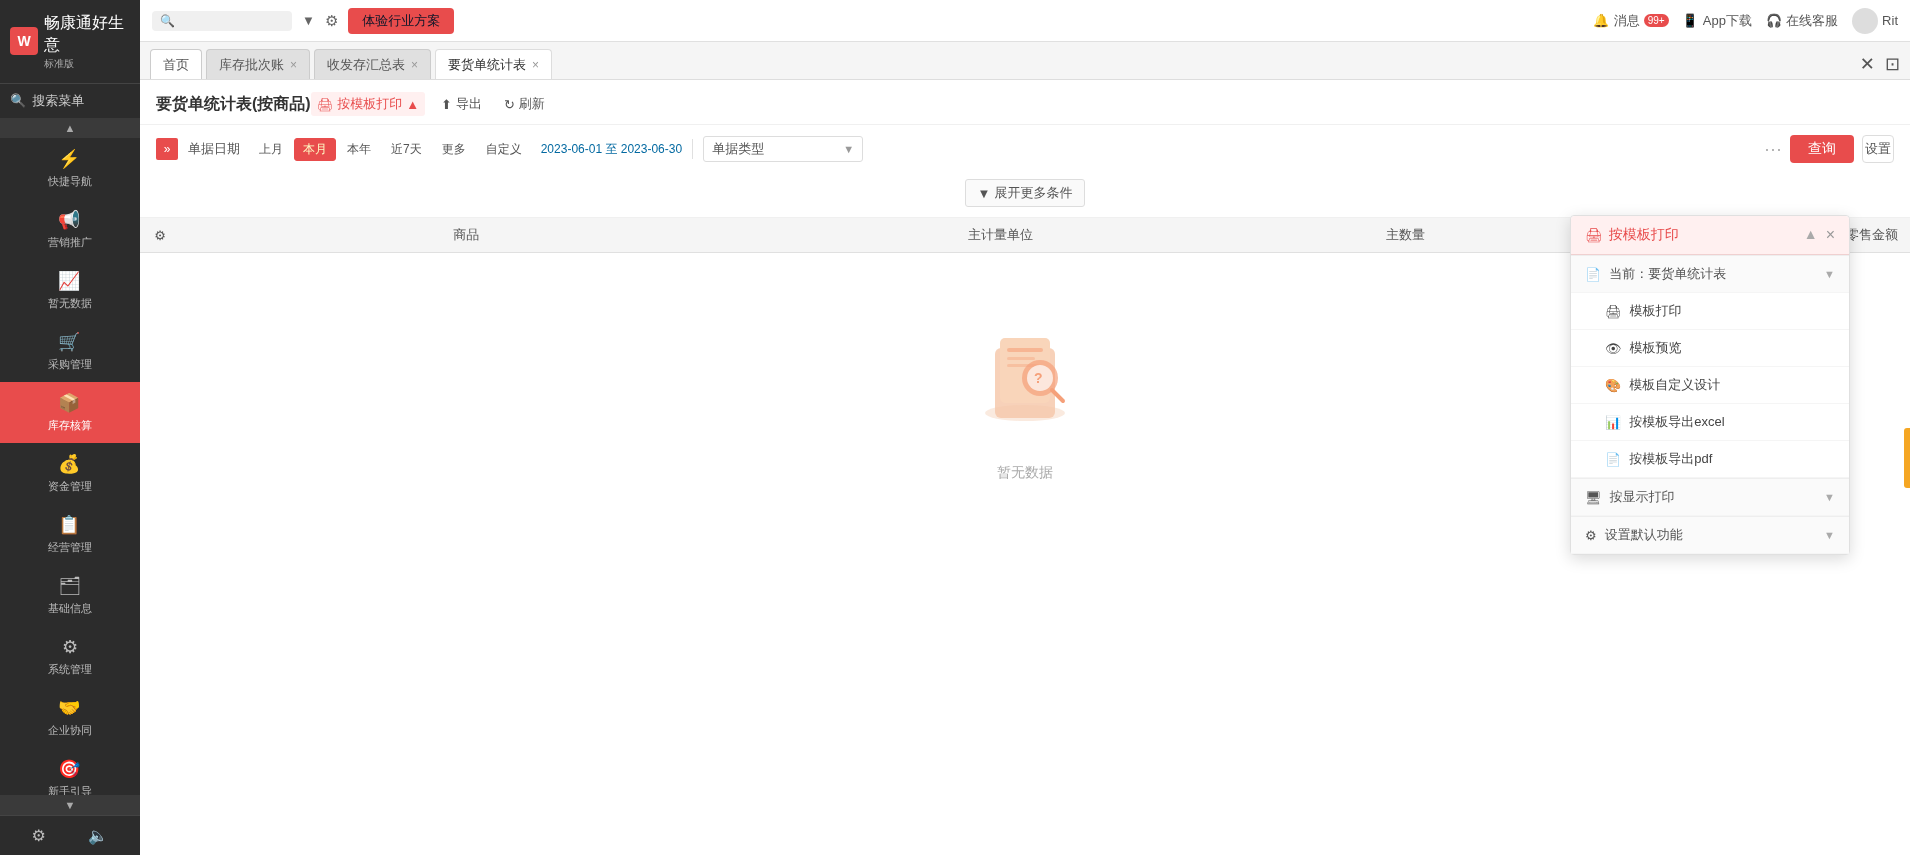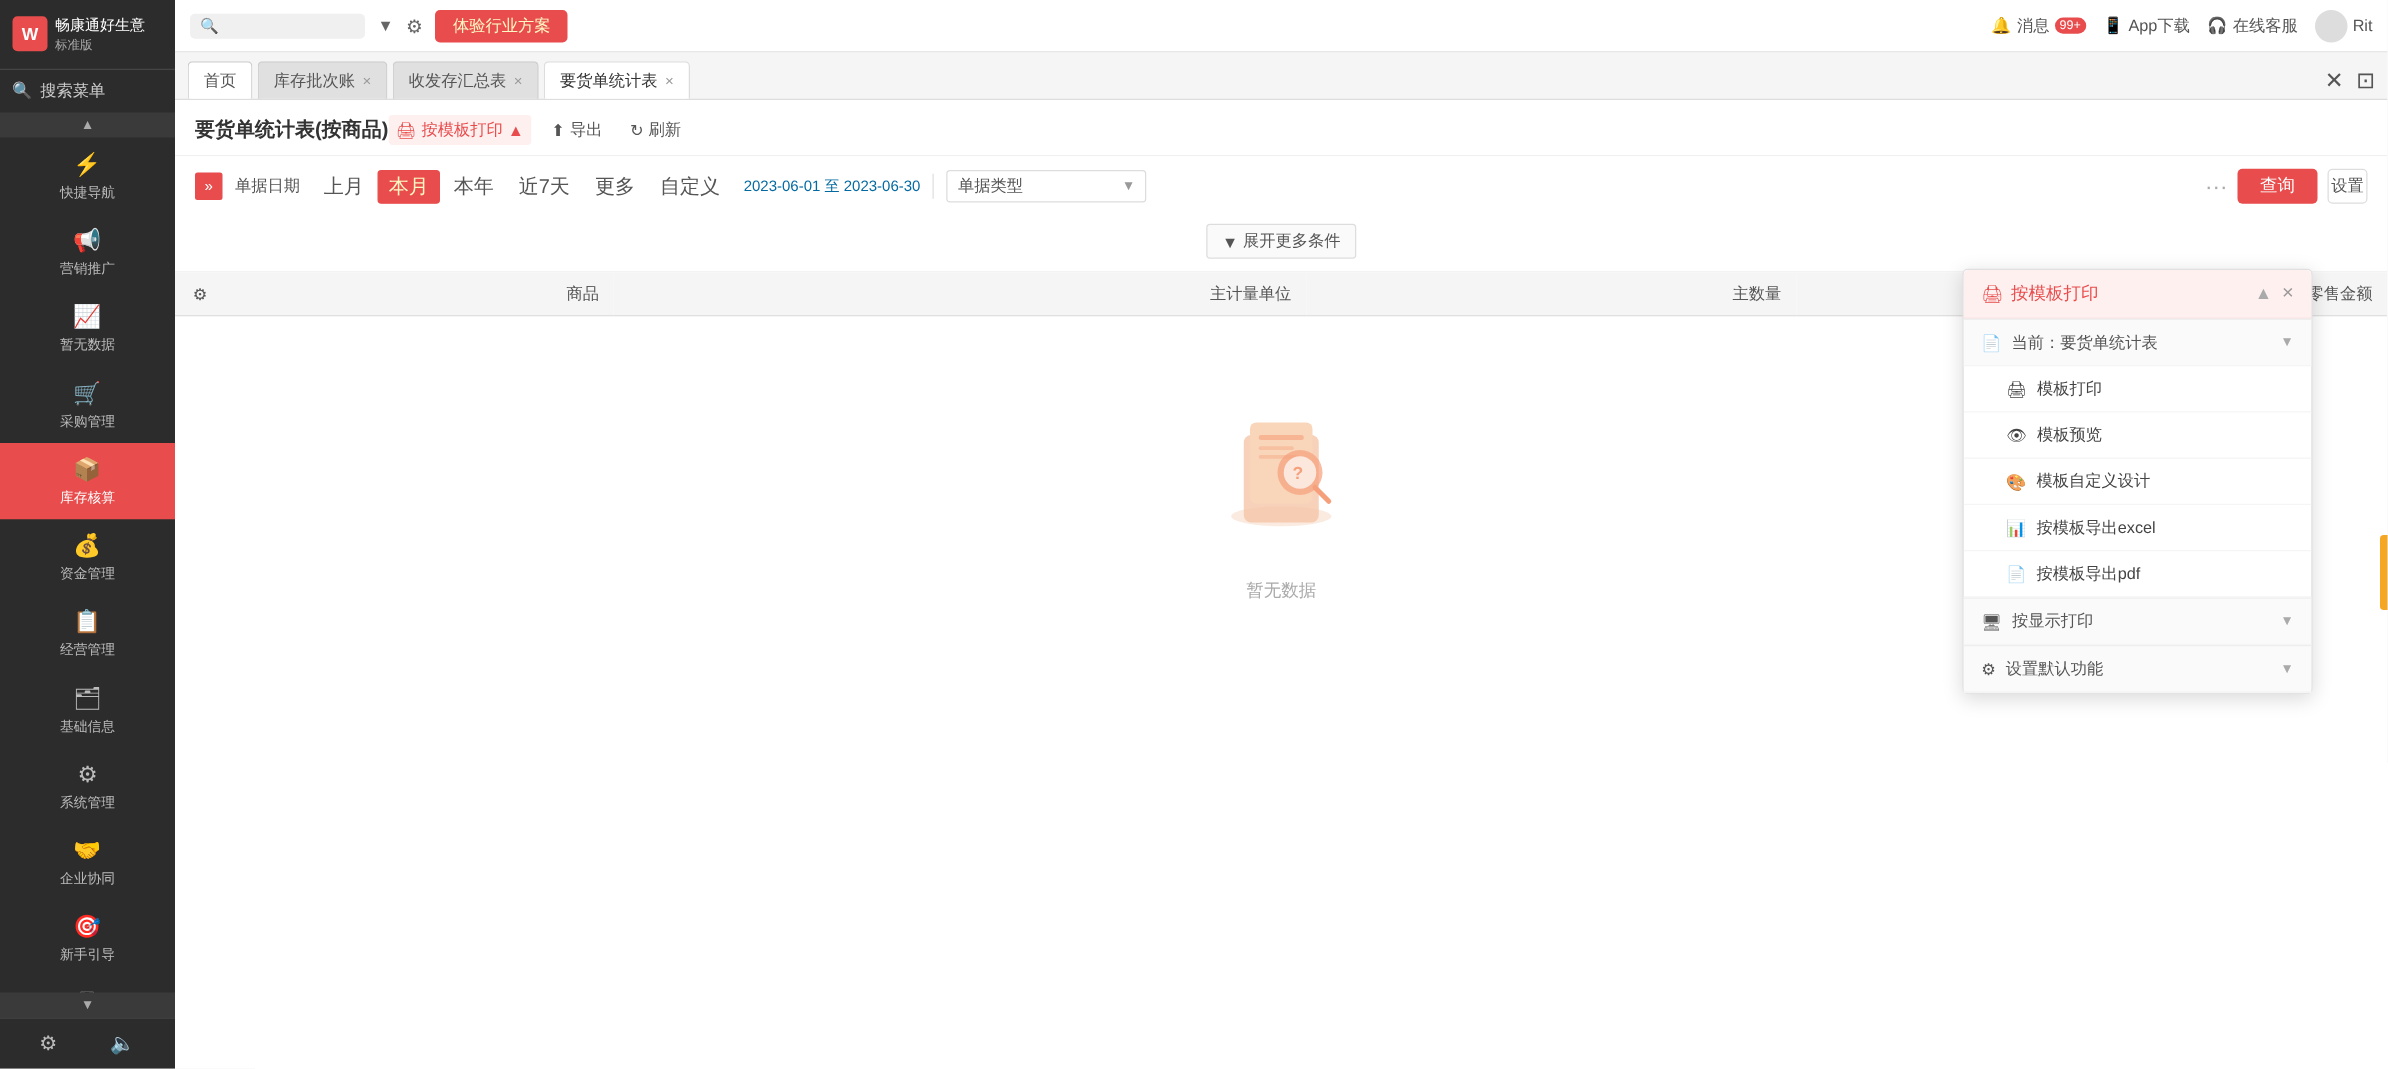--- a/index.html
+++ b/index.html
@@ -23,21 +23,21 @@
       color: #fff;
     }
     .sidebar-logo .logo-icon {
       width: 28px; height: 28px;
       background: #e84c4c;
       border-radius: 4px;
       display: flex; align-items: center; justify-content: center;
       color: #fff; font-size: 14px; font-weight: bold;
       margin-right: 6px; flex-shrink: 0;
     }
-    .sidebar-logo .logo-text { font-size: 12px; line-height: 1.4; }
+    .sidebar-logo .logo-text { font-size: 16px; line-height: 1.4; }
     .sidebar-logo .logo-tag { font-size: 10px; color: #aaa; }
 
     .sidebar-search {
       display: flex;
       align-items: center;
       padding: 8px 10px;
       gap: 6px;
       cursor: pointer;
       color: #ccc;
       font-size: 13px;
@@ -95,21 +95,21 @@
       flex-shrink: 0;
     }
     .topbar-search {
       display: flex; align-items: center;
       background: #f0f0f0; border-radius: 4px;
       padding: 3px 8px; gap: 4px;
       min-width: 140px; color: #999; font-size: 12px;
     }
     .topbar-gear { color: #666; cursor: pointer; font-size: 15px; }
     .topbar-trial-btn {
-      background: #e84c4c; color: #fef9c3;
+      background: #e84c4c; color: #0f172a;
       border: none; border-radius: 4px;
       padding: 4px 14px; font-size: 13px; cursor: pointer;
     }
     .topbar-spacer { flex: 1; }
     .topbar-right { display: flex; align-items: center; gap: 14px; }
     .topbar-right-item { display: flex; align-items: center; gap: 4px; color: #555; font-size: 13px; cursor: pointer; }
     .badge {
       background: #e84c4c; color: #fff;
       font-size: 10px; border-radius: 8px;
       padding: 1px 4px; min-width: 16px; text-align: center;
@@ -184,21 +184,21 @@
       width: 22px; height: 22px;
       background: #e84c4c; color: #fff;
       border-radius: 2px; display: flex; align-items: center; justify-content: center;
       cursor: pointer; font-size: 12px;
     }
     .filter-label { color: #555; font-size: 13px; white-space: nowrap; }
     .date-btns { display: flex; align-items: center; gap: 2px; }
     .date-btn {
       padding: 2px 8px; border-radius: 3px;
       border: 1px solid transparent; cursor: pointer;
-      font-size: 16px; color: #555; background: transparent;
+      font-size: 12px; color: #555; background: transparent;
     }
     .date-btn.active { background: #e84c4c; color: #fef9c3; border-color: #e84c4c; }
     .date-range { font-size: 12px; color: #0369a1; }
 
     .filter-divider { width: 1px; height: 20px; background: #e0e0e0; }
 
     .filter-select {
       display: flex; align-items: center; gap: 4px;
       border: 1px solid #ddd; border-radius: 3px;
       padding: 3px 8px; background: #fff; cursor: pointer;

